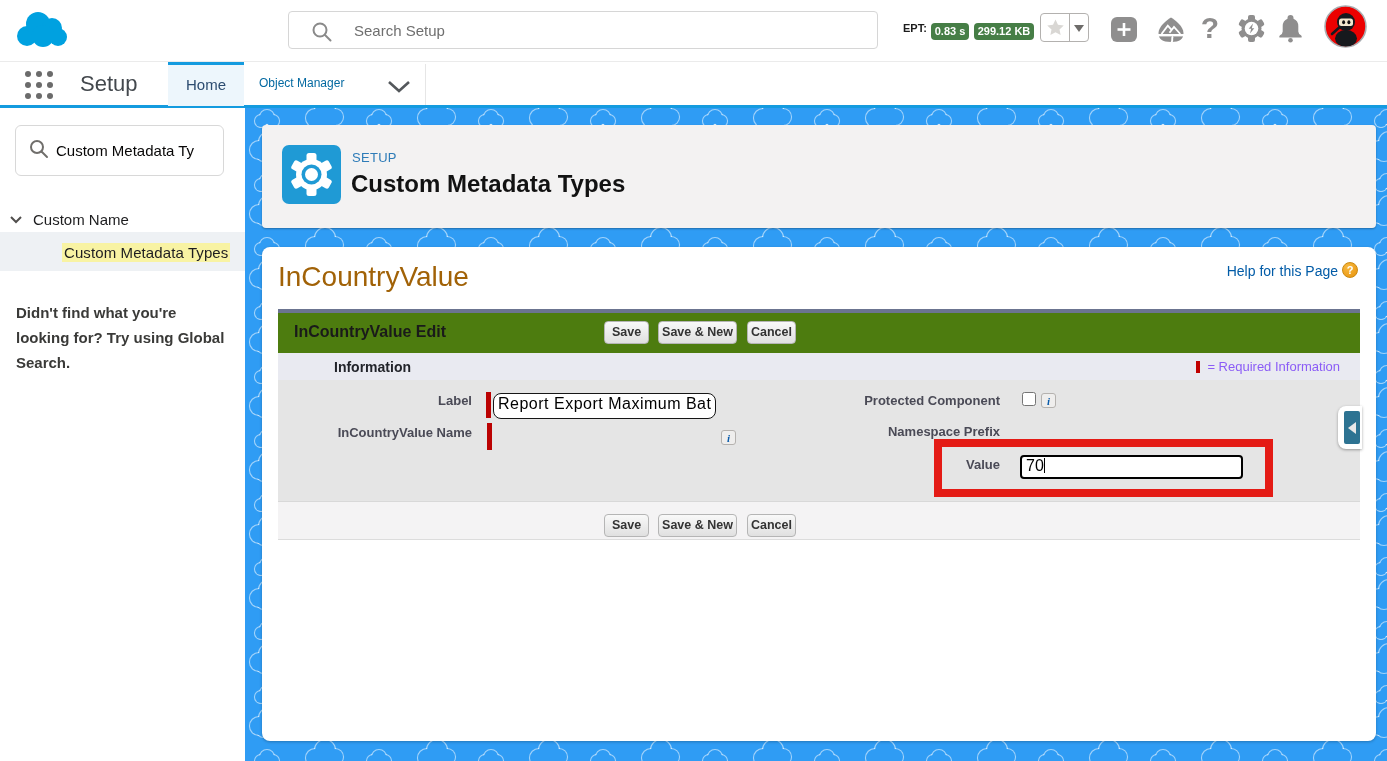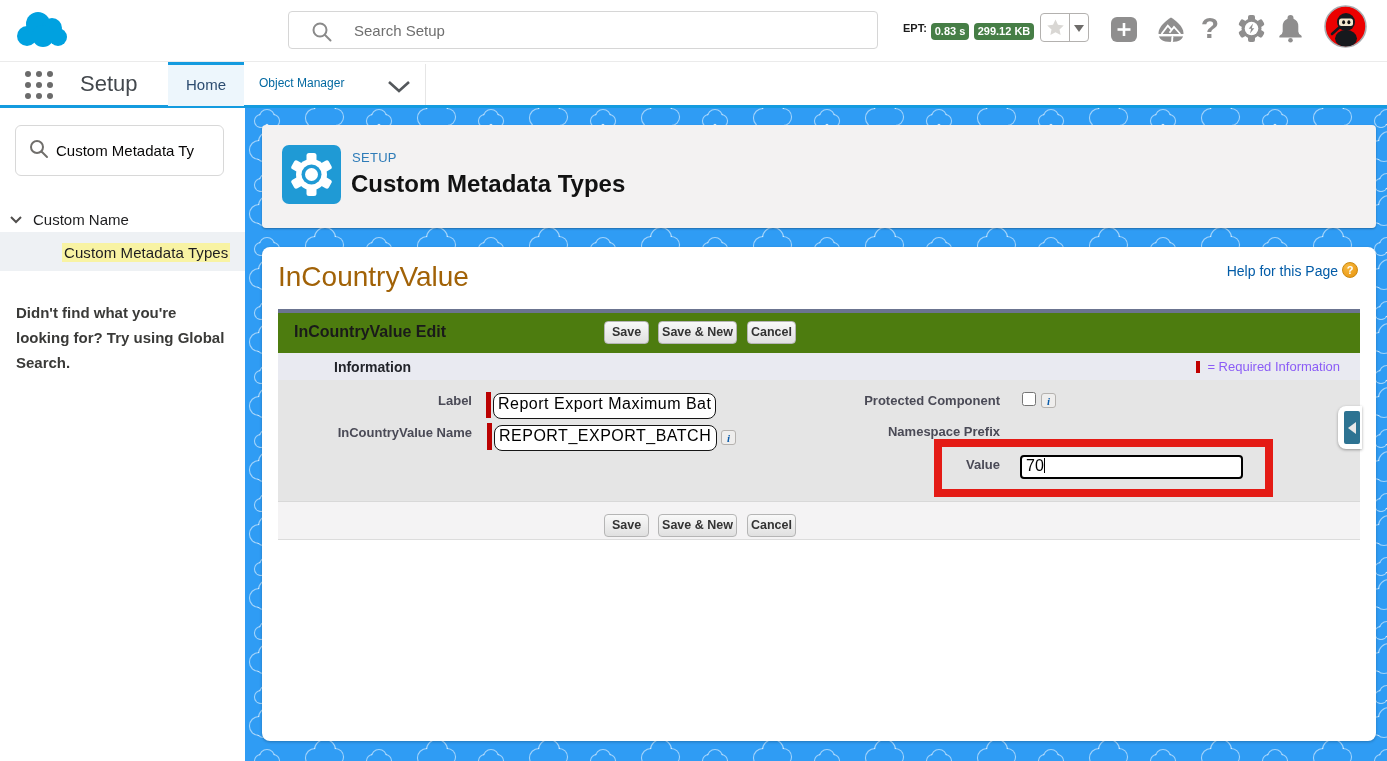--- a/index.html
+++ b/index.html
@@ -171,21 +171,20 @@
           <div class="reqbar"></div>
           <div class="req">= Required Information</div>
         </div>
         <div class="fbody">
           <div class="flabel" style="left:0; top:13px; width:194px;">Label</div>
           <div class="rbar" style="left:208px; top:12px; height:26px;"></div>
           <div class="inp" style="left:215px; top:13px; width:223px; height:26px;">Report Export Maximum Bat</div>
 
           <div class="flabel" style="left:0; top:45px; width:194px;">InCountryValue Name</div>
           <div class="rbar" style="left:209px; top:43px; height:27px;"></div>
-          <div class="inp" style="left:216px; top:45px; width:223px; height:26px;">REPORT_EXPORT_BATCH</div>
           <div class="iicon" style="left:443px; top:50px;">i</div>
 
           <div class="flabel" style="left:500px; top:13px; width:222px;">Protected Component</div>
           <div class="cbox" style="left:744px; top:12px;"></div>
           <div class="iicon" style="left:763px; top:13px;">i</div>
 
           <div class="flabel" style="left:500px; top:44px; width:222px;">Namespace Prefix</div>
 
           <div class="flabel" style="left:500px; top:77px; width:222px;">Value</div>
           <div class="redbox"></div>

